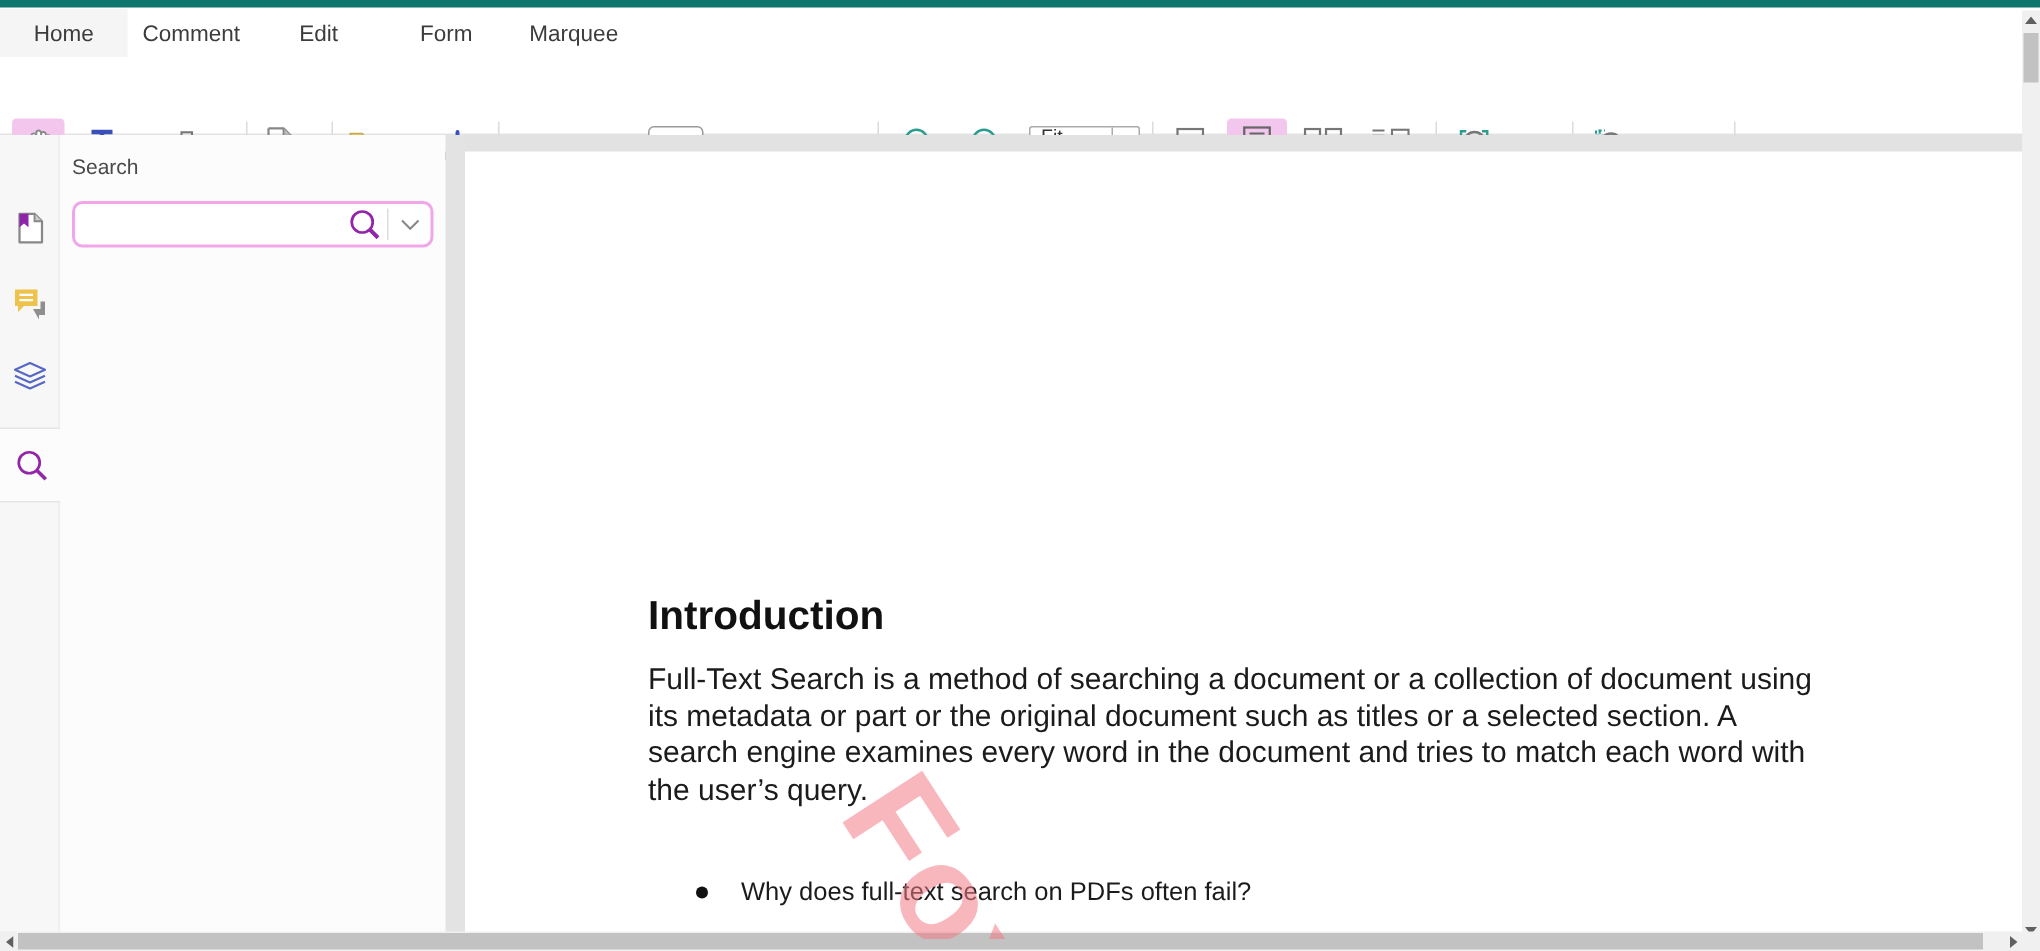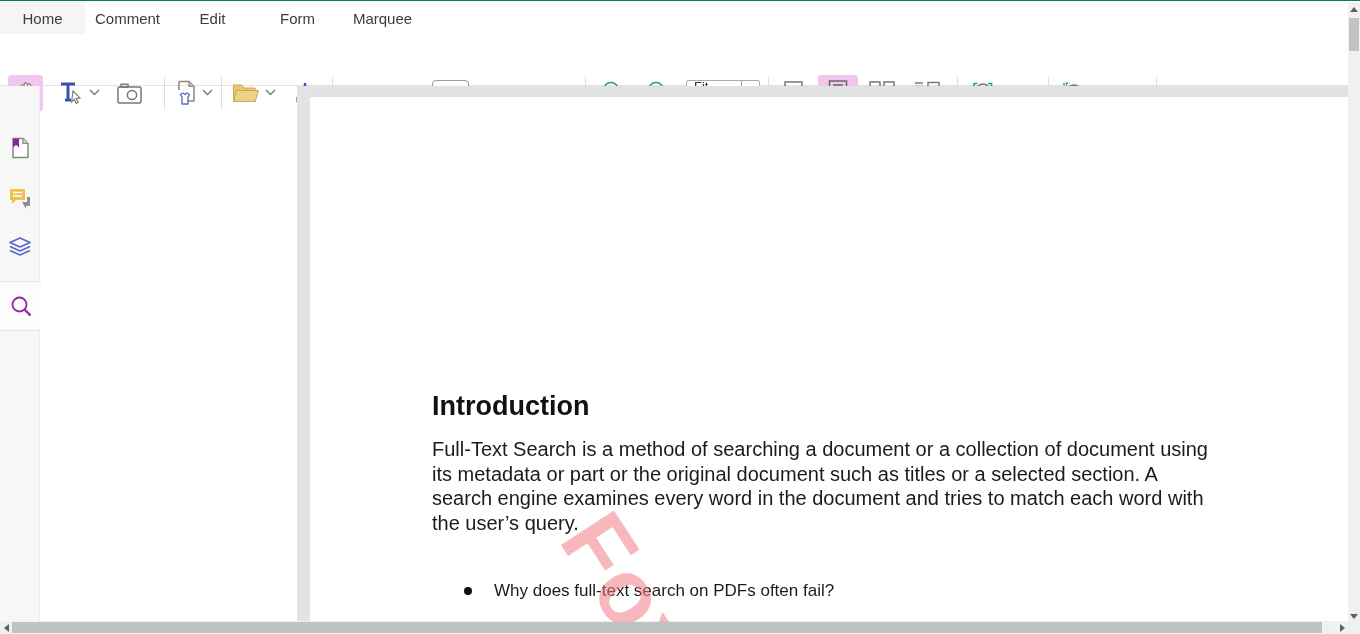--- a/index.html
+++ b/index.html
@@ -1,19 +1,19 @@
 <!DOCTYPE html>
 <html><head>
 <meta charset="utf-8">
 <style>
   * { margin:0; padding:0; box-sizing:border-box; }
   html,body { width:1360px; height:634px; overflow:hidden; background:#fff;
               font-family:"Liberation Sans", sans-serif; }
   .app { position:relative; width:1360px; height:634px; background:#fff;
-         border-top:1px solid #0f766e; }
+         border-top:5px solid #0f766e; }
 
   
   .menubar { position:absolute; left:0; top:1px; width:100%; height:32px; background:#fff; display:flex; }
   .menutab { width:85px; height:32px; display:flex; align-items:center; justify-content:center;
              font-size:15px; color:#3c3c3c; cursor:default; }
   .menutab.active { background:#f5f5f5; }
 
   
   .toolbar { position:absolute; left:0; top:33px; width:100%; height:52px; background:#fff;
              border-bottom:1px solid #e3e3e3; }
@@ -298,20 +298,38 @@
       </svg>
     </div>
     <div class="railbtn active" style="top:195px;">
       <svg width="22" height="22" viewBox="0 0 22 22">
         <circle cx="9.5" cy="9.5" r="7" fill="none" stroke="#9326a8" stroke-width="1.8"></circle>
         <path d="M14.5 14.5 l6 6" stroke="#9326a8" stroke-width="2.4"></path>
       </svg>
     </div>
   </div>
 
+  <div class="panel">
+    <div class="panel-title">Search</div>
+    <div class="searchbox">
+      <input type="text" value="" style="">
+      <span class="sbicon">
+        <svg width="22" height="22" viewBox="0 0 22 22">
+          <circle cx="9.5" cy="9" r="7" fill="none" stroke="#9326a8" stroke-width="1.8"></circle>
+          <path d="M14.5 14 l5.5 5.5" stroke="#9326a8" stroke-width="2.6"></path>
+        </svg>
+      </span>
+      <span class="sbdiv"></span>
+      <span class="sbchev">
+        <svg width="13" height="8" viewBox="0 0 13 8">
+            <path d="M1 1 l5.5 5.5 L12 1" stroke="#888" stroke-width="1.4" fill="none"></path>
+          </svg>
+      </span>
+    </div>
+  </div>
 
   <div class="splitter"></div>
 
   <div class="viewport">
     <div class="pagegap"></div>
     <h2 class="doc-h2">Introduction</h2>
     <p class="doc-para">Full-Text Search is a method of searching a document or a collection of document using its metadata or part or the original document such as titles or a selected section. A search engine examines every word in the document and tries to match each word with the user’s query.</p>
     <ul class="doc-list">
       <li>Why does full-text search on PDFs often fail?</li>
     </ul>

